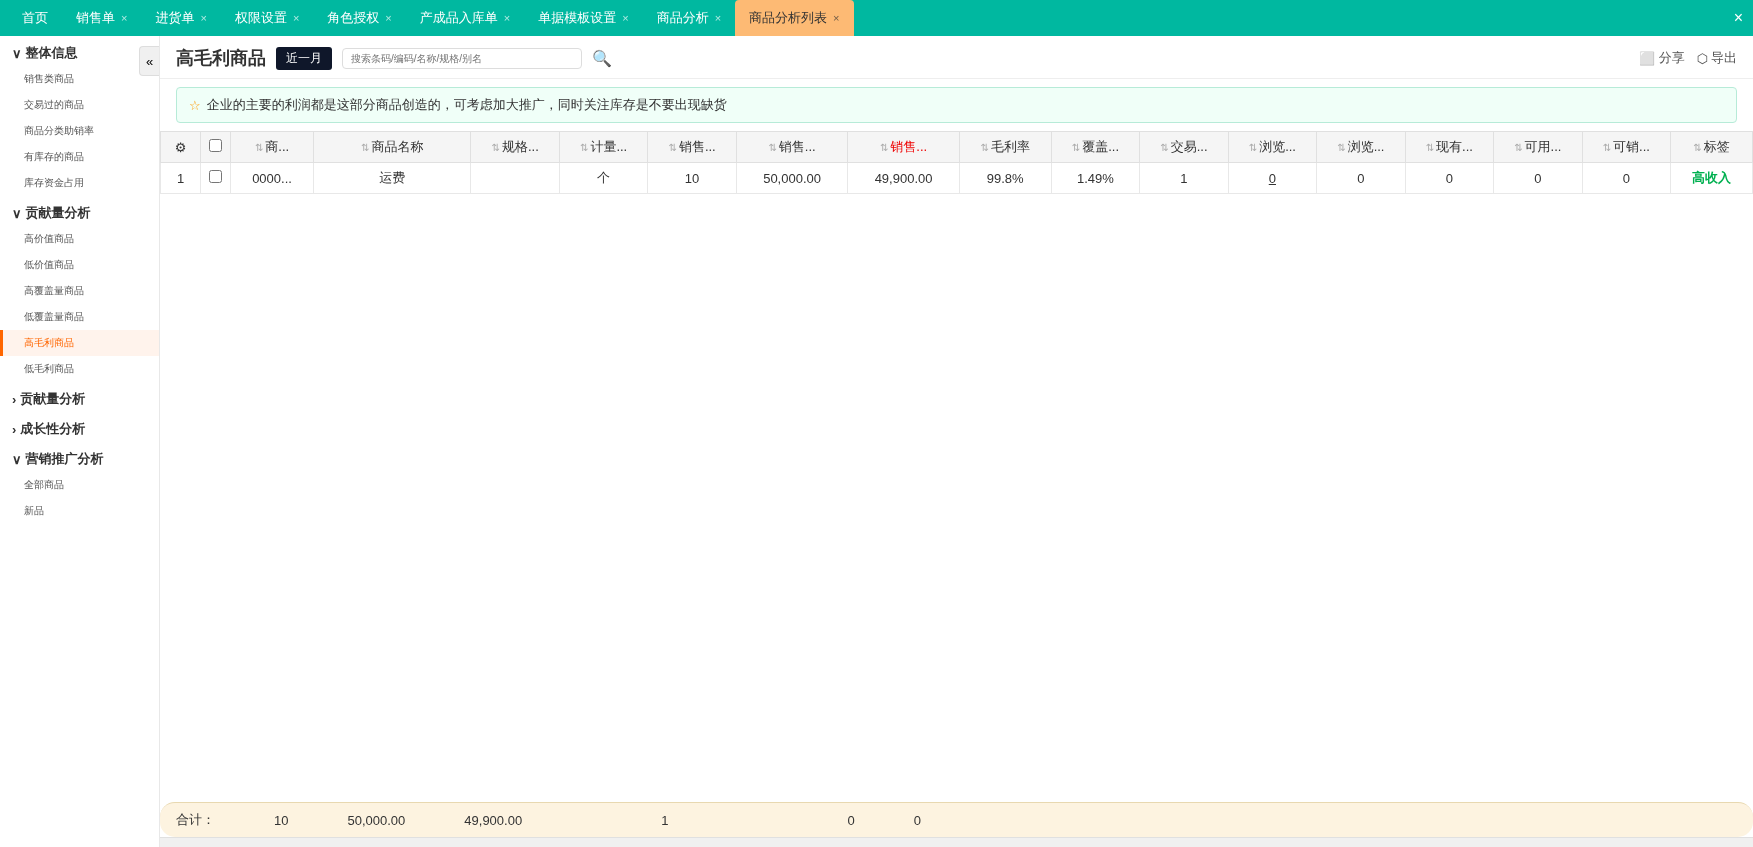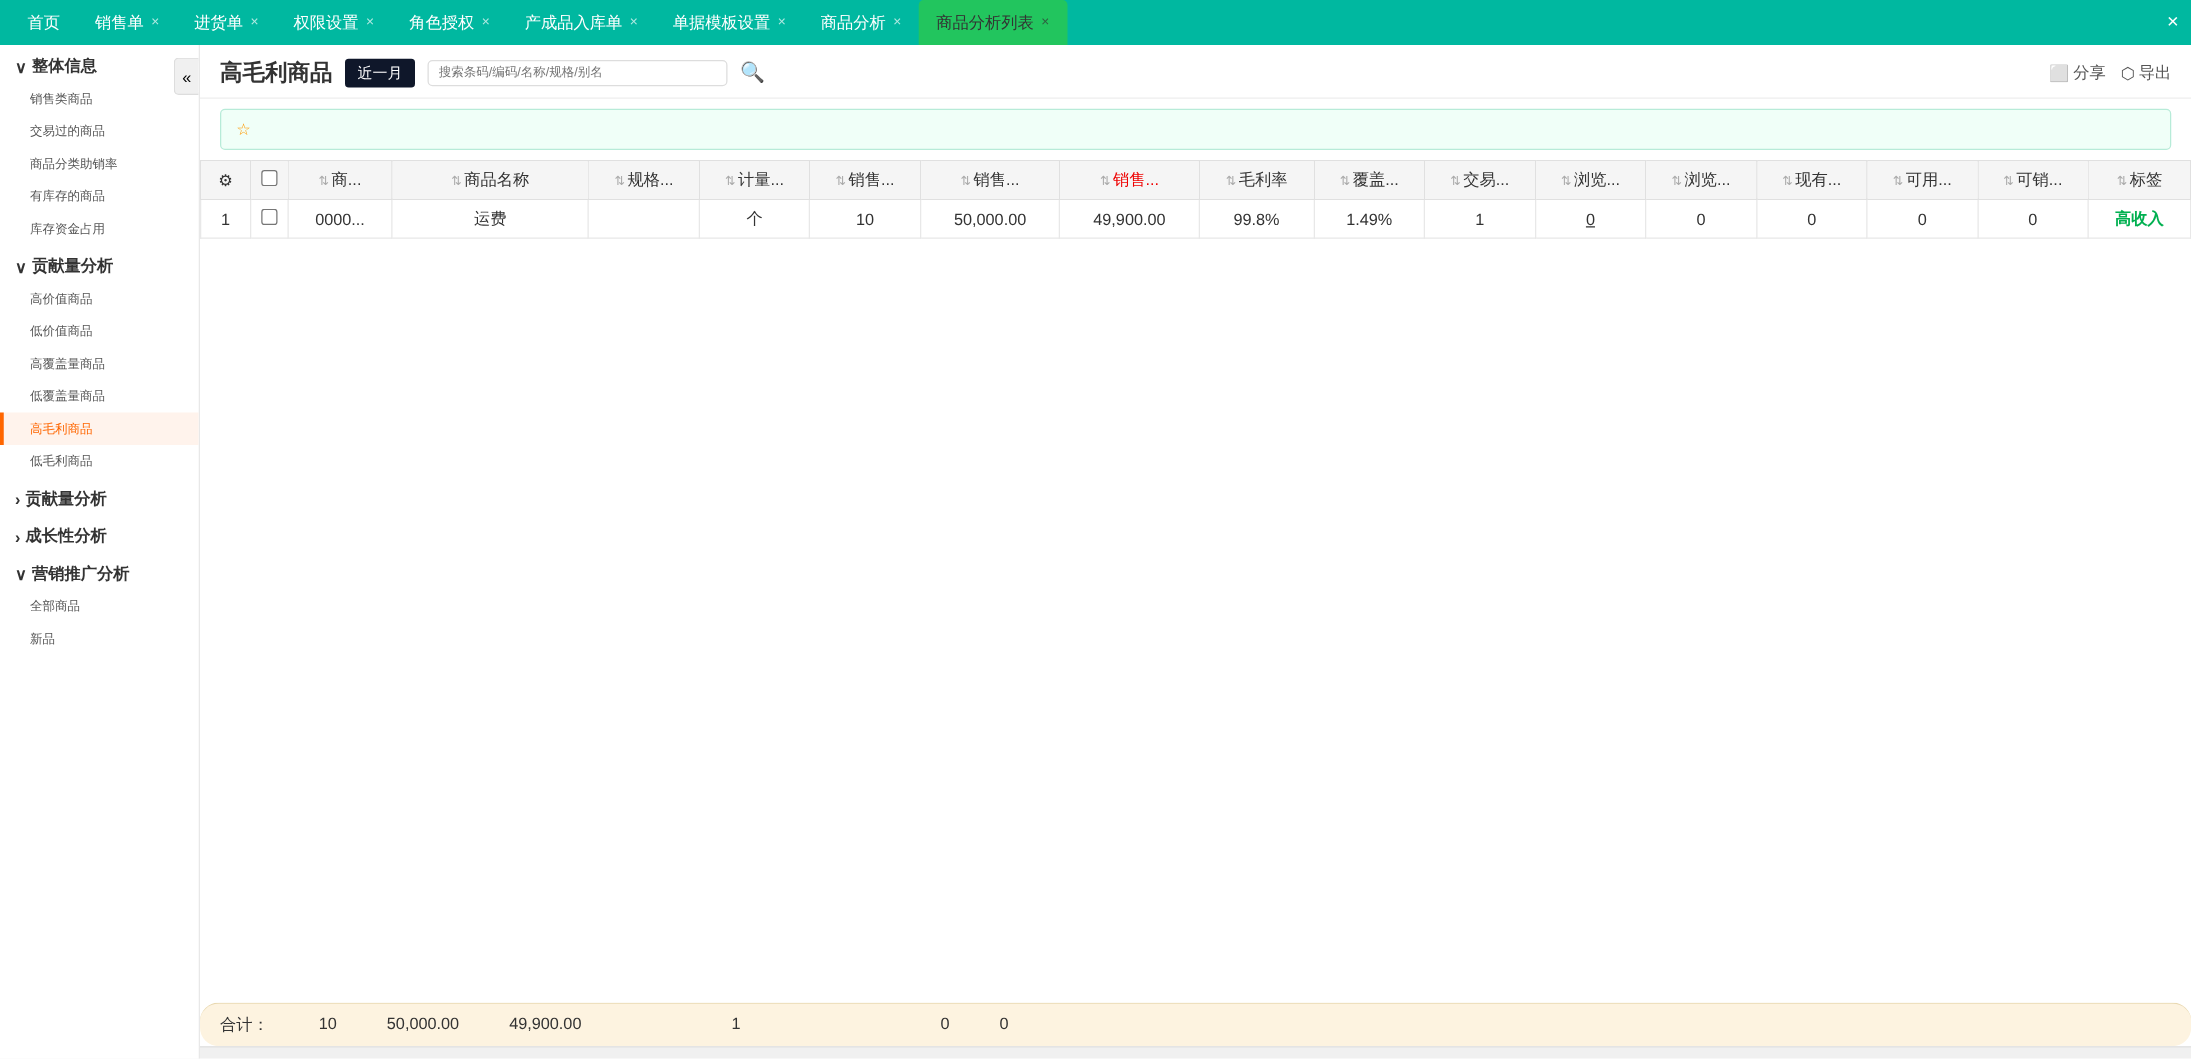--- a/index.html
+++ b/index.html
@@ -27,21 +27,21 @@
       padding: 0 14px;
       height: 36px;
       display: flex;
       align-items: center;
       cursor: pointer;
       white-space: nowrap;
       font-size: 13px;
       gap: 4px;
     }
     .nav-tab.active {
-      background: #22c55e;
+      background: #fdba74;
       color: #333;
       border-radius: 4px 4px 0 0;
     }
     .nav-tab .tab-close {
       font-size: 11px;
       opacity: 0.7;
       margin-left: 2px;
     }
 
     
@@ -220,21 +220,22 @@
       white-space: nowrap;
     }
     .tag-high { color: #00b050; font-weight: bold; }
 
     
     .footer-bar {
       background: #fdf3e0;
       border-top: 1px solid #e8d8b0;
       padding: 8px 16px;
       display: flex;
-      gap: 40px;
+      align-items: center;
+      gap: 59px;
       font-size: 13px;
       flex-shrink: 0;
       border-radius: 15px;
     }
     .footer-label { color: #333; }
     .footer-val { color: #333; }
 
     
     .scrollbar-area {
       height: 10px;
@@ -350,20 +351,21 @@
         </button>
         <button class="header-action-btn">
           <span>⬡</span>
           <span>导出</span>
         </button>
       </div>
     </div>
 
     <div class="info-banner">
       <span class="info-banner-icon">☆</span>
+      <span>企业的主要的利润都是这部分商品创造的，可考虑加大推广，同时关注库存是不要出现缺货</span>
     </div>
 
     <div class="table-container">
       <table>
         <thead>
           <tr>
             <th style="width:40px;">⚙</th>
             <th style="width:30px;">
               <input type="checkbox" style="">
             </th>

